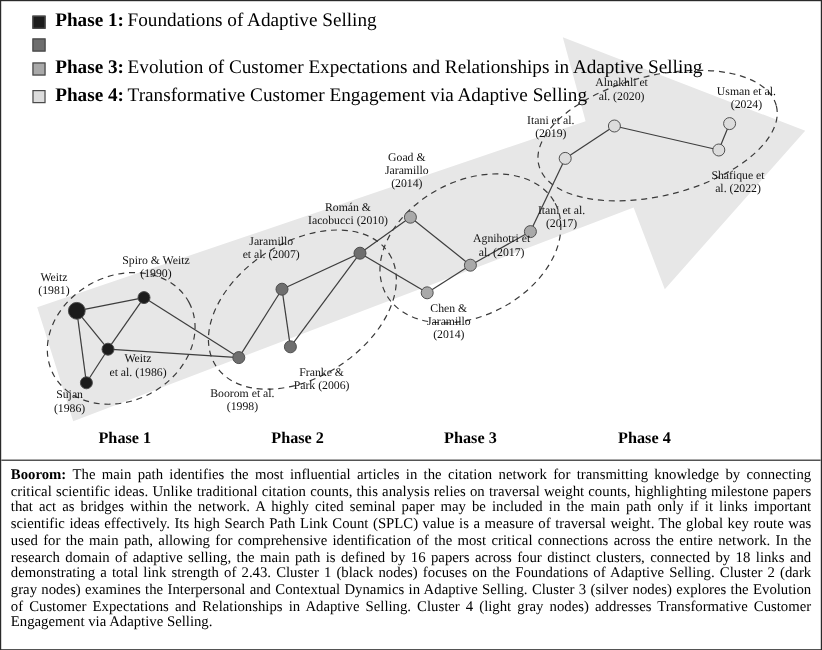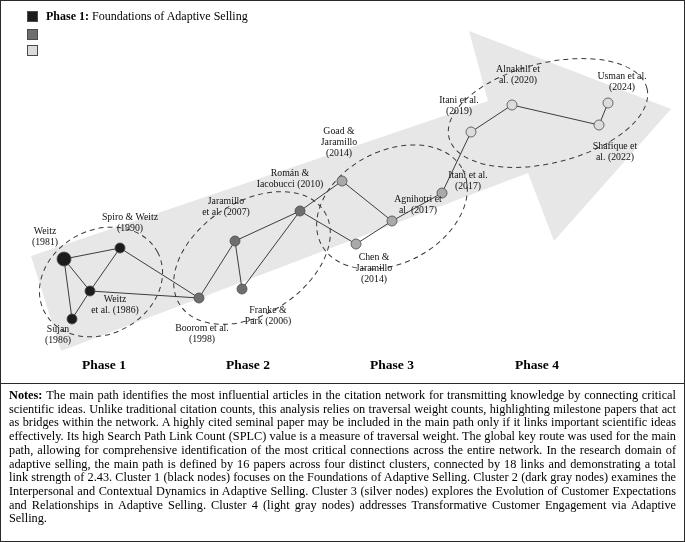--- a/index.html
+++ b/index.html
@@ -4,21 +4,21 @@
 <style>
   *{margin:0;padding:0;box-sizing:border-box}
   html,body{background:#ffffff}
   body{width:685px;height:542px;font-family:"Liberation Serif",serif;color:#000}
   .figure{width:685px;height:542px;border:1px solid #2a2a2a;display:flex;flex-direction:column;background:#fff;overflow:hidden}
   .diagram{position:relative;height:383px;border-bottom:1px solid #2a2a2a;flex:0 0 auto}
   .diagram svg{position:absolute;left:0;top:0}
   .legend{position:absolute;top:8px;left:26px;display:flex;flex-direction:column;gap:5px;z-index:2}
   .legend-row{display:flex;align-items:center;gap:8px}
   .swatch{width:11px;height:11px;border:1px solid #4a4a4a;flex:0 0 auto}
-  .legend-text{font-size:12px;white-space:nowrap}
+  .legend-text{font-size:16px;white-space:nowrap}
   .legend-text b{margin-right:3px}
   .node-label{font-size:9.8px;fill:#111}
   .phase-label{font-size:13.5px;font-weight:bold;fill:#000}
   .notes{padding:5px 8px 0 8px;font-size:12.3px;line-height:13.7px;text-align:justify}
   .notes-heading{font-weight:bold}
 </style>
 </head>
 <body>
 
 <div class="figure">
@@ -88,21 +88,26 @@
       </svg>
     <div class="legend">
       <div class="legend-row">
         <span class="swatch" style="background: rgb(28, 28, 28);"></span>
         <span class="legend-text"><b>Phase 1:</b><span>Foundations of Adaptive Selling</span></span>
       </div>
       <div class="legend-row">
         <span class="swatch" style="background: rgb(110, 110, 110);"></span>
       </div>
       <div class="legend-row">
+        <span class="swatch" style="background: rgb(169, 169, 169);"></span>
+        <span class="legend-text"><b>Phase 3:</b><span>Evolution of Customer Expectations and Relationships in Adaptive Selling</span></span>
+      </div>
+      <div class="legend-row">
         <span class="swatch" style="background: rgb(220, 220, 220);"></span>
+        <span class="legend-text"><b>Phase 4:</b><span>Transformative Customer Engagement via Adaptive Selling</span></span>
       </div>
     </div>
   </div>
   <div class="notes">
-    <span class="notes-heading">Notes: </span>
+    <span class="notes-heading">Boorom: </span>
     <span>The main path identifies the most influential articles in the citation network for transmitting knowledge by connecting critical scientific ideas. Unlike traditional citation counts, this analysis relies on traversal weight counts, highlighting milestone papers that act as bridges within the network. A highly cited seminal paper may be included in the main path only if it links important scientific ideas effectively. Its high Search Path Link Count (SPLC) value is a measure of traversal weight. The global key route was used for the main path, allowing for comprehensive identification of the most critical connections across the entire network. In the research domain of adaptive selling, the main path is defined by 16 papers across four distinct clusters, connected by 18 links and demonstrating a total link strength of 2.43. Cluster 1 (black nodes) focuses on the Foundations of Adaptive Selling. Cluster 2 (dark gray nodes) examines the Interpersonal and Contextual Dynamics in Adaptive Selling. Cluster 3 (silver nodes) explores the Evolution of Customer Expectations and Relationships in Adaptive Selling. Cluster 4 (light gray nodes) addresses Transformative Customer Engagement via Adaptive Selling.</span>
   </div>
 </div>
 
 </body></html>

